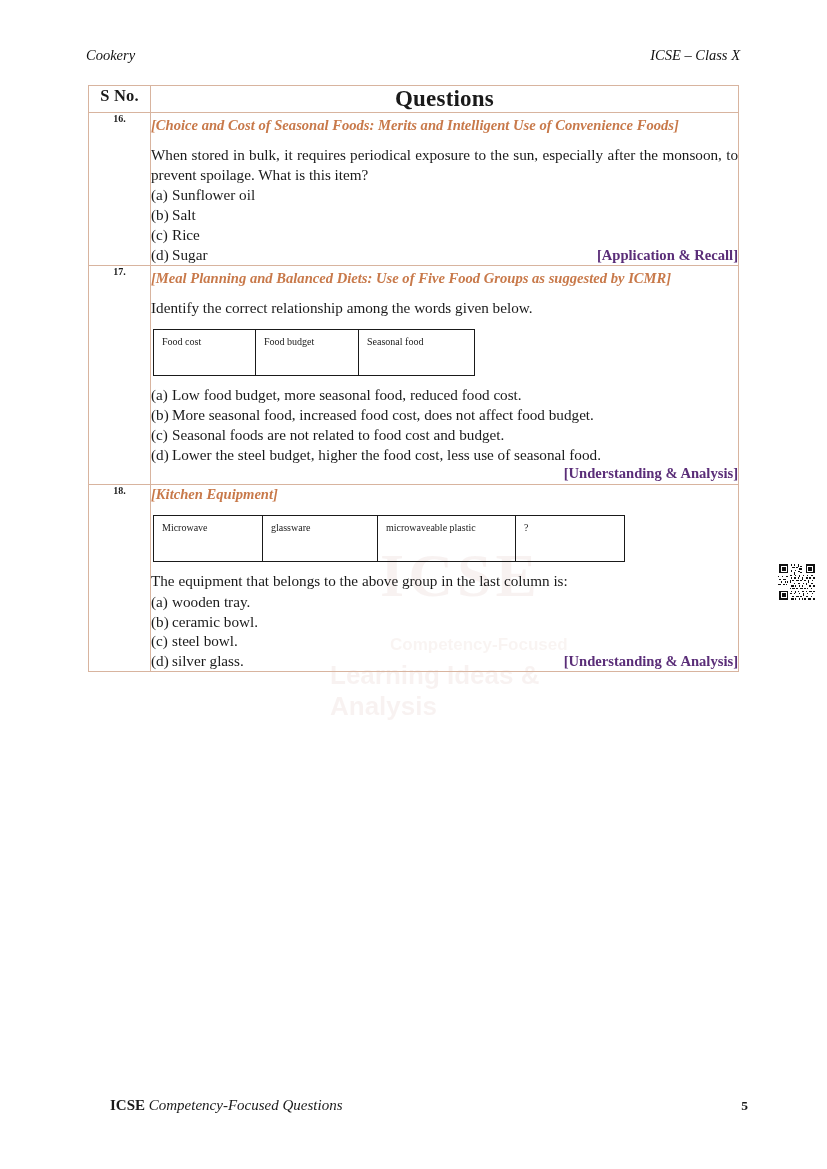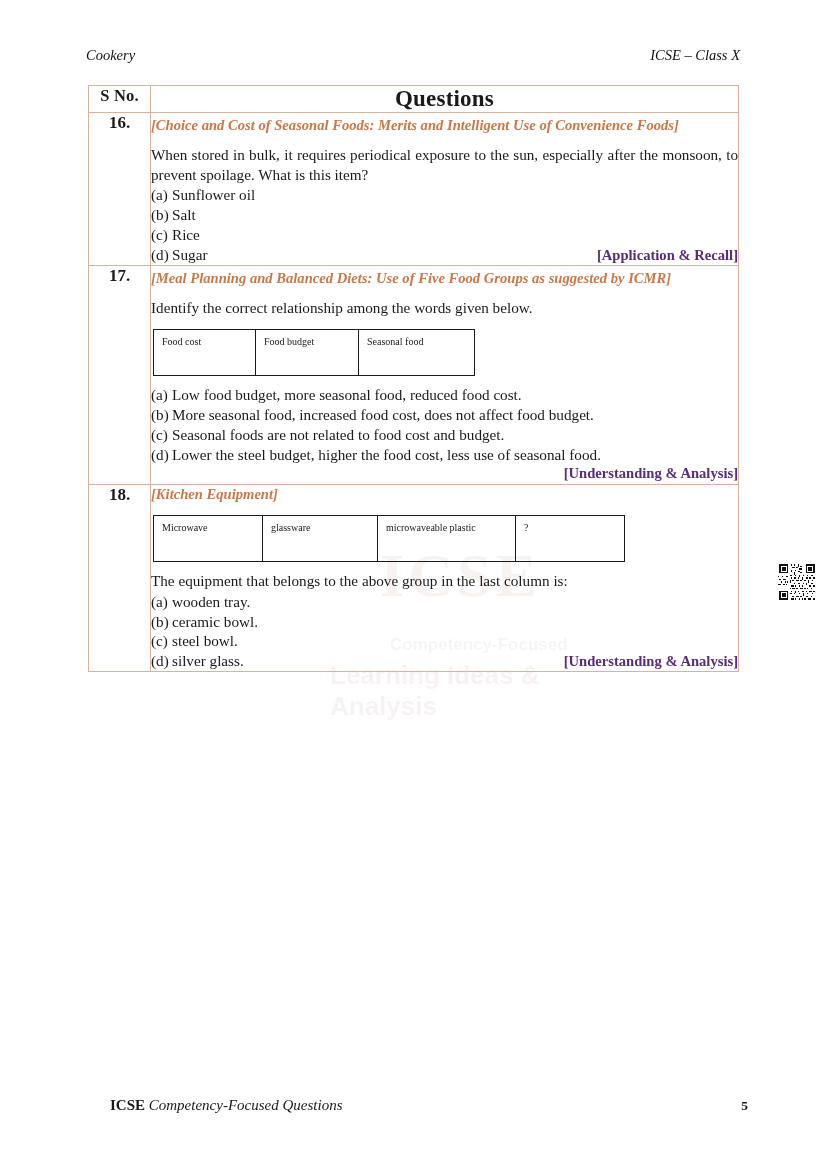--- a/index.html
+++ b/index.html
@@ -59,21 +59,21 @@
     font-weight: bold;
     padding: 9px 0 11px 0;
     font-size: 16.5px;
     letter-spacing: .2px;
   }
   .head-q { font-size: 23px; }
 
   .sno {
     text-align: center;
     font-weight: bold;
-    font-size: 17px;
+    font-size: 10px;
     padding-top: 13px;
   }
 
   .qcell {
     padding: 12px 9px 10px 11px;
     font-size: 15.2px;
     line-height: 1.33;
     margin-top: 44px;
   }
 

